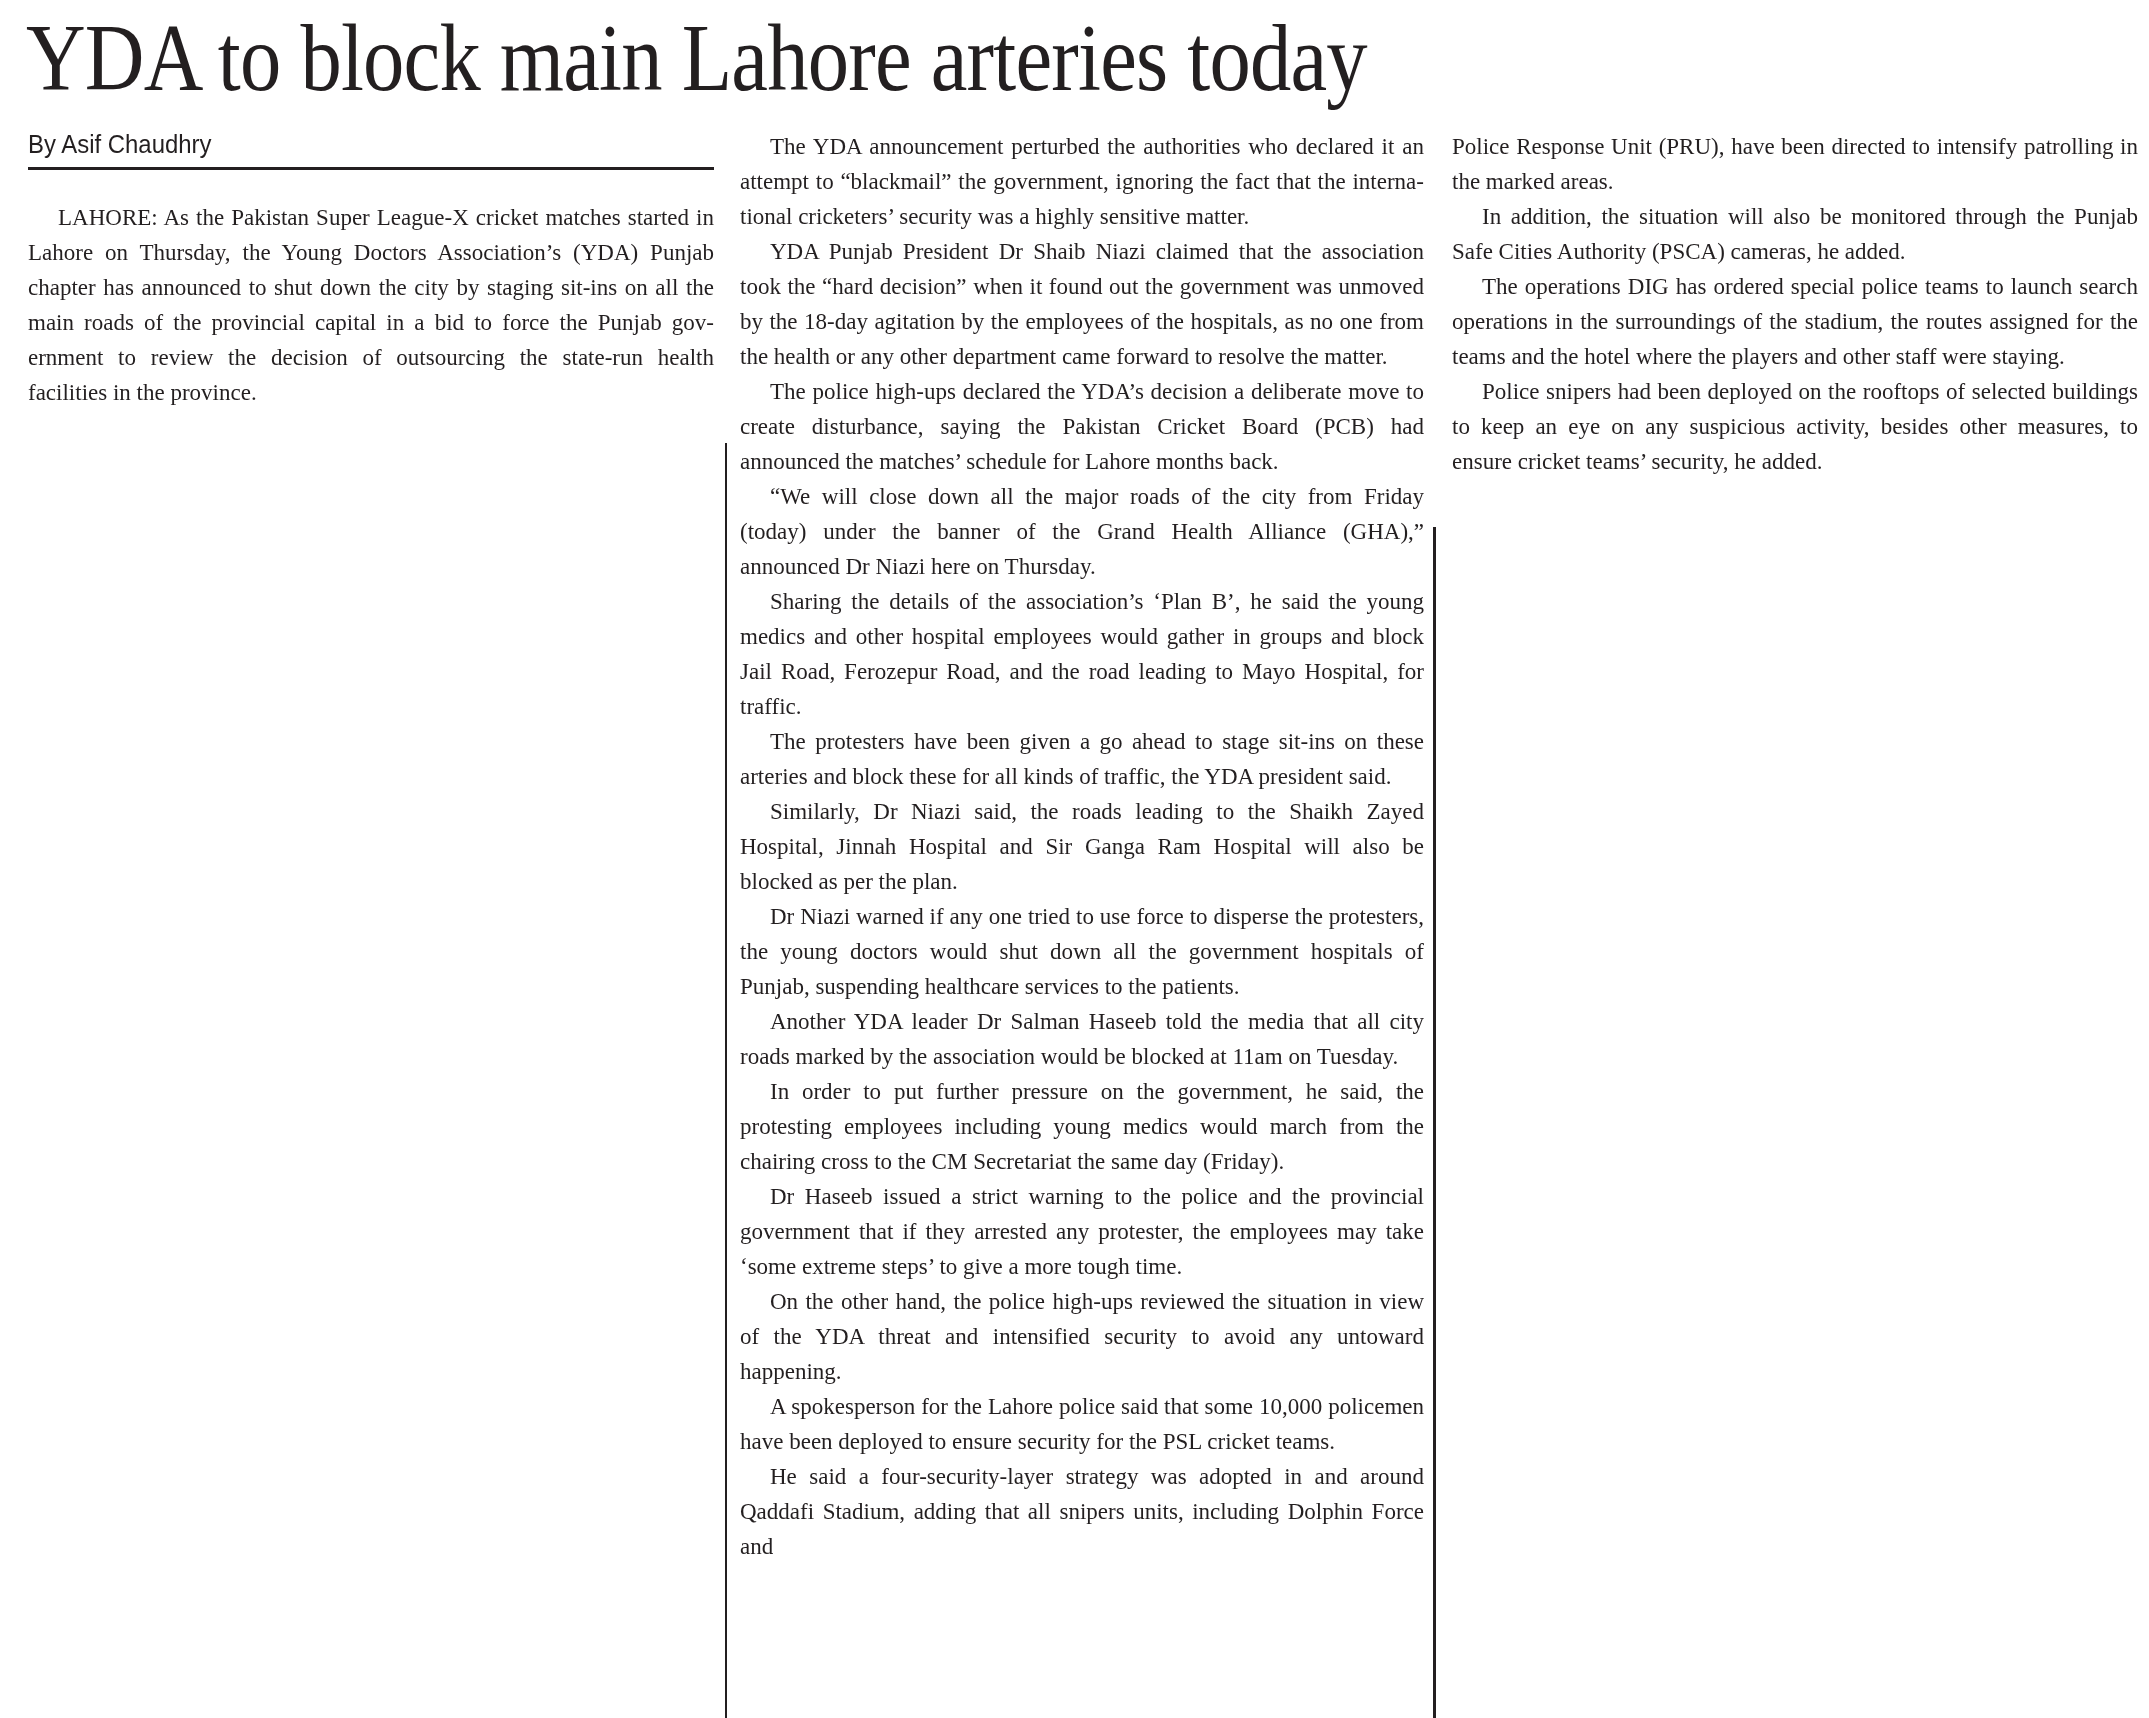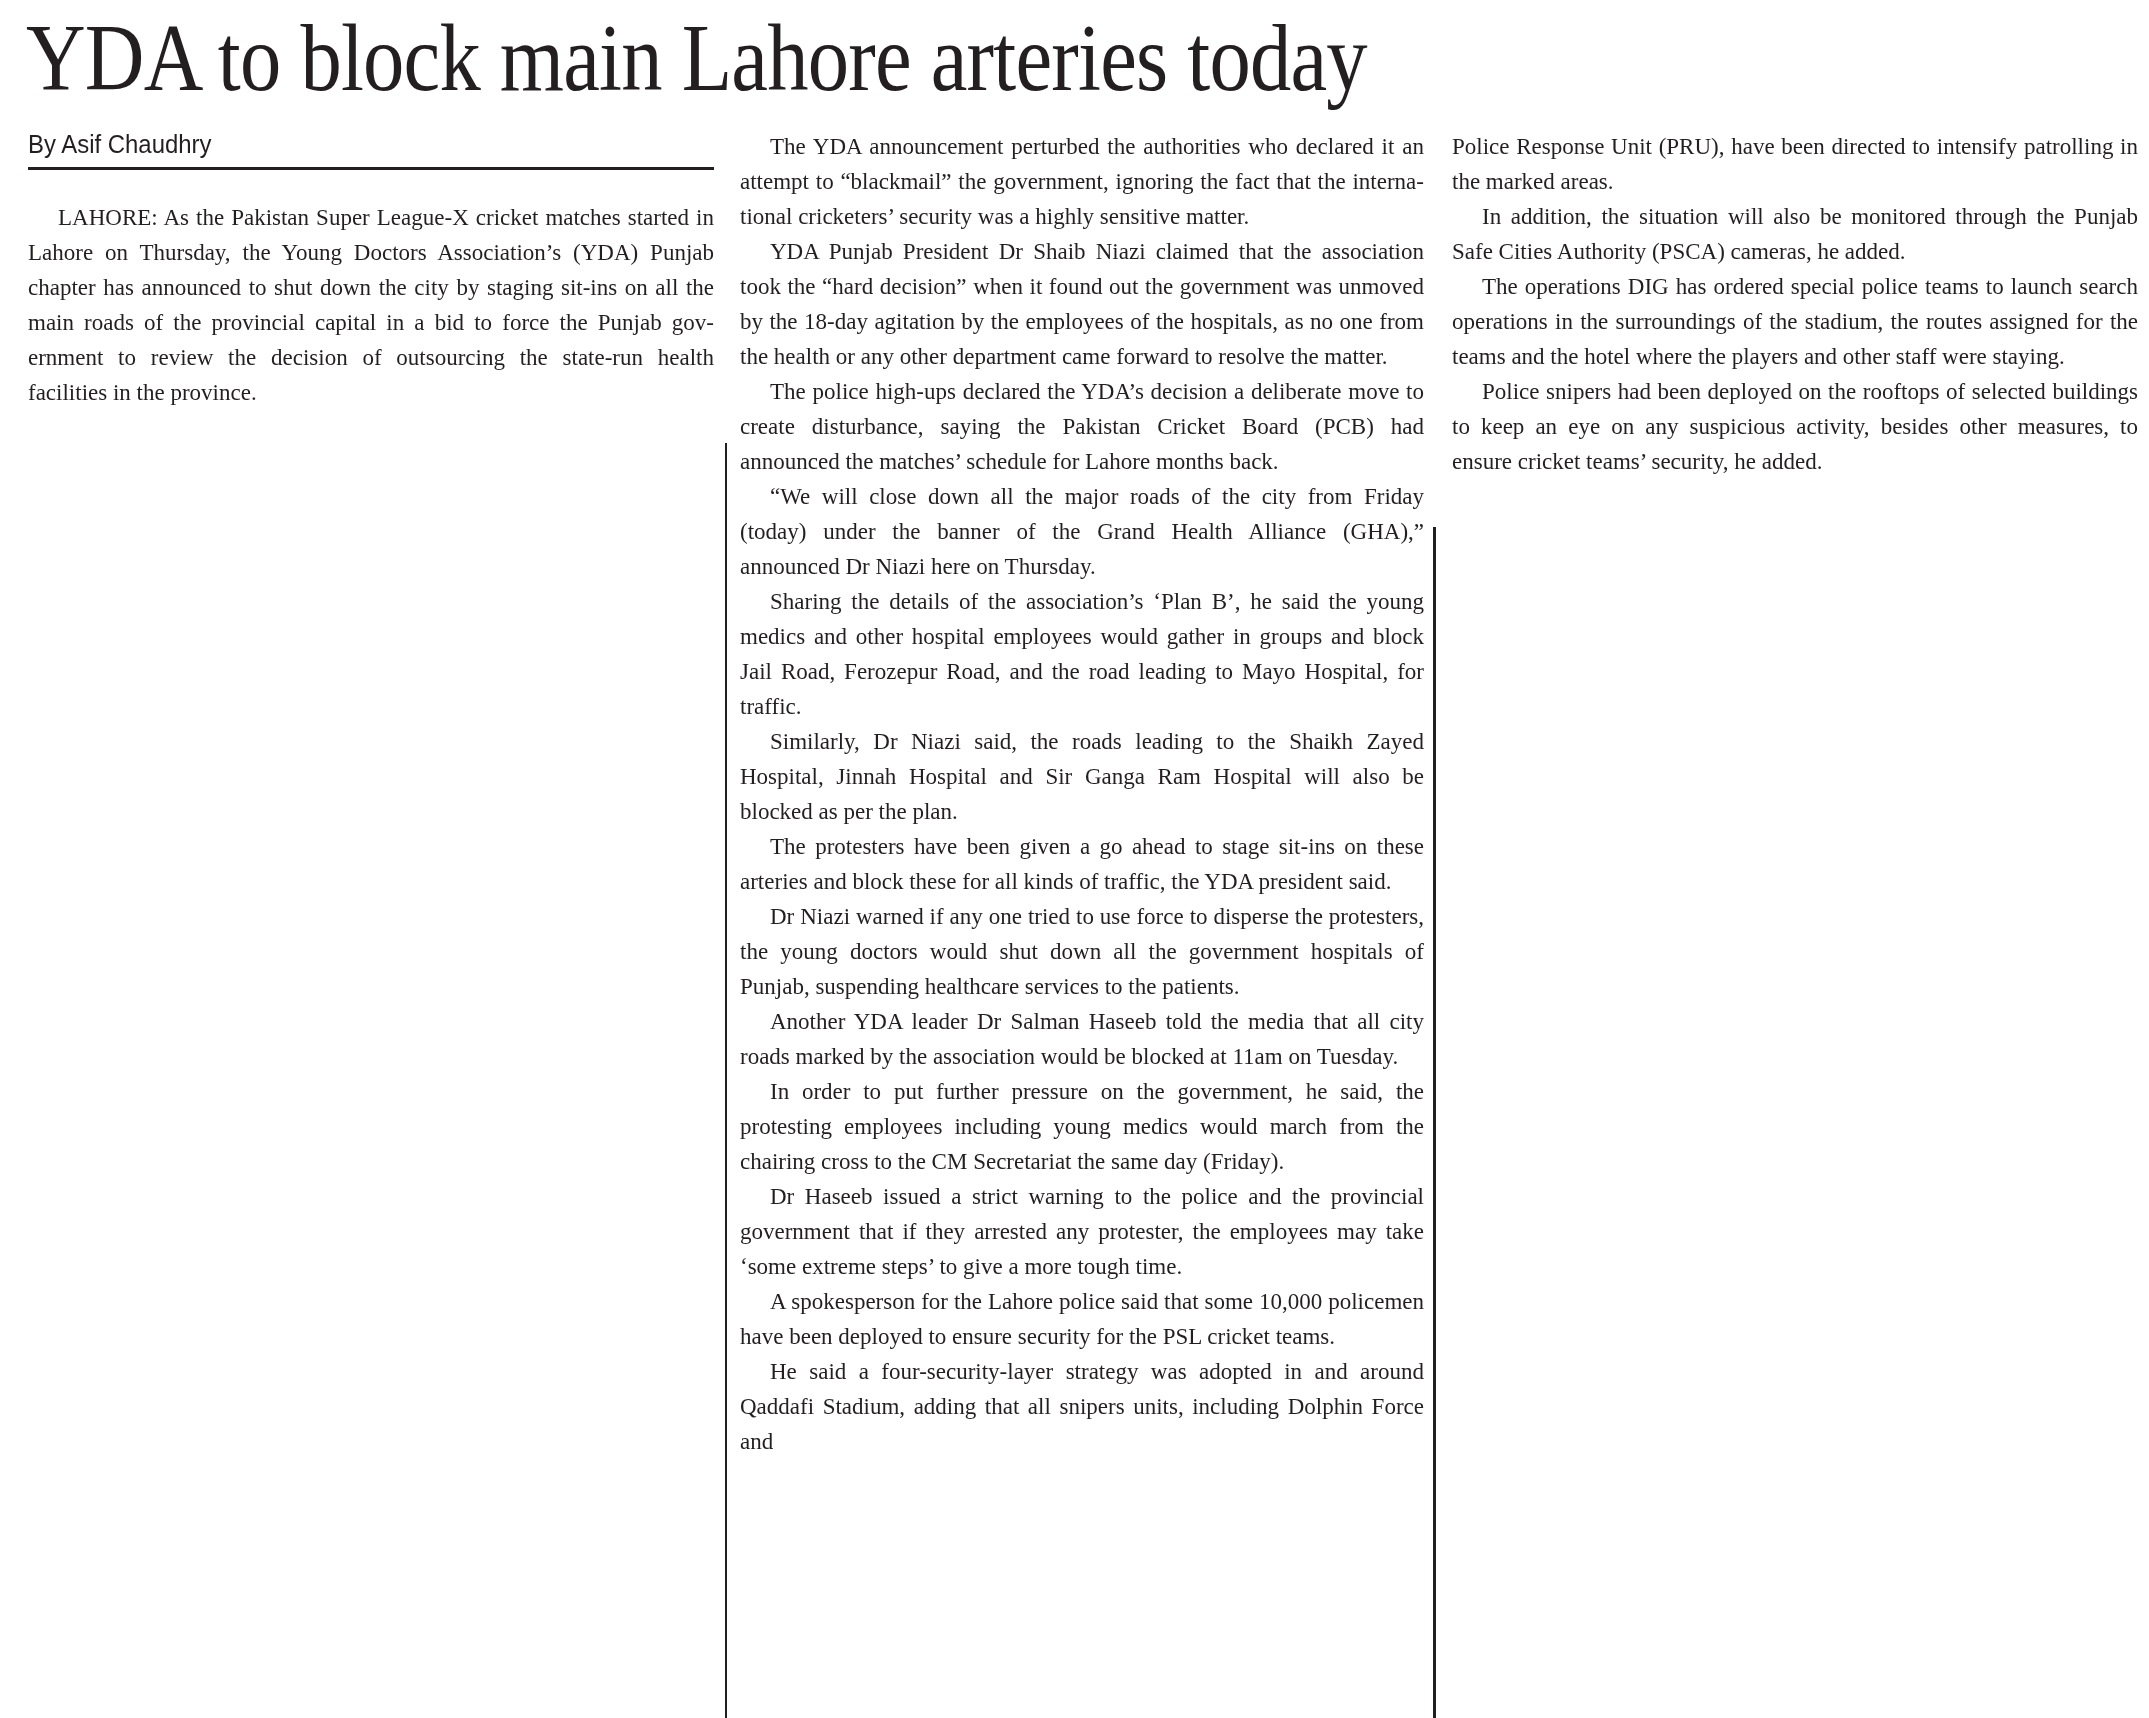--- a/index.html
+++ b/index.html
@@ -89,26 +89,27 @@
 </div>
 
 <div class="vrule vrule-1"></div>
 
 <div class="column col2">
   <p>The YDA announcement perturbed the authori­ties who declared it an attempt to “blackmail” the government, ignoring the fact that the interna­tional cricketers’ security was a highly sensitive matter.</p>
   <p>YDA Punjab President Dr Shaib Niazi claimed that the association took the “hard decision” when it found out the government was unmoved by the 18-day agitation by the employees of the hospitals, as no one from the health or any other department came forward to resolve the matter.</p>
   <p>The police high-ups declared the YDA’s decision a deliberate move to create disturbance, saying the Pakistan Cricket Board (PCB) had announced the matches’ schedule for Lahore months back.</p>
   <p>“We will close down all the major roads of the city from Friday (today) under the banner of the Grand Health Alliance (GHA),” announced Dr Niazi here on Thursday.</p>
   <p>Sharing the details of the association’s ‘Plan B’, he said the young medics and other hospital employees would gather in groups and block Jail Road, Ferozepur Road, and the road leading to Mayo Hospital, for traffic.</p>
+  <p>The protesters have been given a go ahead to stage sit-ins on these arteries and block these for all kinds of traffic, the YDA president said.</p>
   <p>Similarly, Dr Niazi said, the roads leading to the Shaikh Zayed Hospital, Jinnah Hospital and Sir Ganga Ram Hospital will also be blocked as per the plan.</p>
-  <p>The protesters have been given a go ahead to stage sit-ins on these arteries and block these for all kinds of traffic, the YDA president said.</p>
   <p>Dr Niazi warned if any one tried to use force to disperse the protesters, the young doctors would shut down all the government hospitals of Punjab, suspending healthcare services to the patients.</p>
   <p>Another YDA leader Dr Salman Haseeb told the media that all city roads marked by the association would be blocked at 11am on Tuesday.</p>
   <p>In order to put further pressure on the government, he said, the protesting employees including young medics would march from the chairing cross to the CM Secretariat the same day (Friday).</p>
   <p>Dr Haseeb issued a strict warning to the police and the provincial government that if they arrested any protester, the employees may take ‘some extreme steps’ to give a more tough time.</p>
+  <p>On the other hand, the police high-ups reviewed the situation in view of the YDA threat and intensified security to avoid any untoward happening.</p>
   <p>A spokesperson for the Lahore police said that some 10,000 policemen have been deployed to ensure security for the PSL cricket teams.</p>
   <p>He said a four-security-layer strategy was adopted in and around Qaddafi Stadium, adding that all snipers units, including Dolphin Force and</p>
 </div>
 
 <div class="vrule vrule-2"></div>
 
 <div class="column col3">
   <p class="no-indent">Police Response Unit (PRU), have been directed to intensify patrolling in the marked areas.</p>
   <p>In addition, the situation will also be monitored through the Punjab Safe Cities Authority (PSCA) cameras, he added.</p>
   <p>The operations DIG has ordered special police teams to launch search operations in the surround­ings of the stadium, the routes assigned for the teams and the hotel where the players and other staff were staying.</p>

